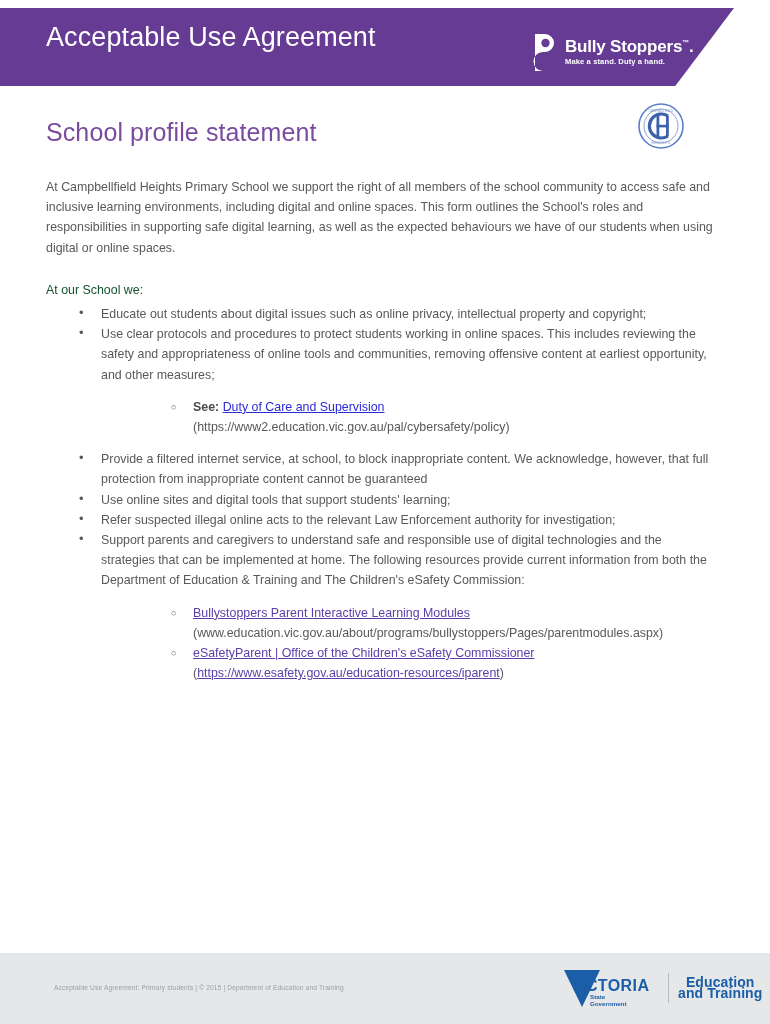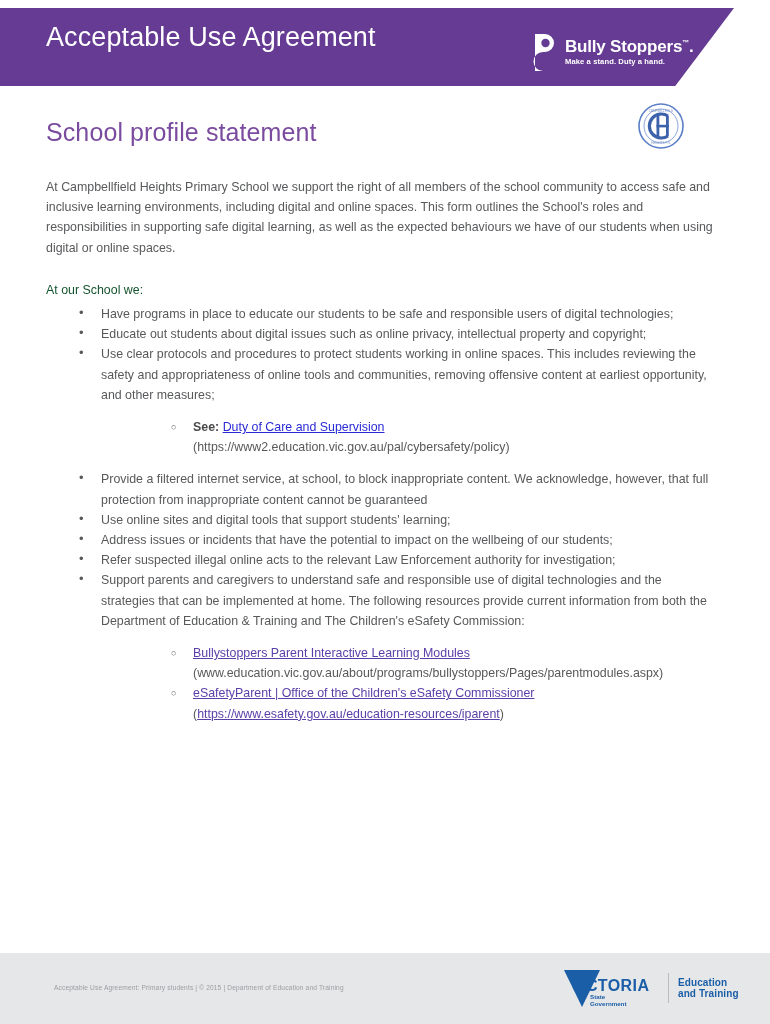--- a/index.html
+++ b/index.html
@@ -211,26 +211,27 @@
     height: 46px;
   }
   .vic-left svg { display: block; }
   .vic-divider {
     width: 1px;
     height: 30px;
     background: #b9bbbd;
     margin: 0 9px 0 6px;
   }
   .vic-right {
-    font-size: 10px;
+    font-size: 14px;
     font-weight: bold;
     color: #1B5EA8;
     line-height: 11.5px;
     letter-spacing: 0.1px;
     white-space: nowrap;
+    text-align: center;
   }
 </style>
 </head>
 <body>
 
 <div class="page">
 
   <div class="banner">
     <div class="banner-title">Acceptable Use Agreement</div>
 
@@ -266,23 +267,20 @@
 
     <h1 class="section-title">School profile statement</h1>
 
     <p class="intro">At Campbellfield Heights Primary School we support the right of all members of the school community to access safe and inclusive learning environments, including digital and online spaces. This form outlines the School's roles and responsibilities in supporting safe digital learning, as well as the expected behaviours we have of our students when using digital or online spaces.</p>
 
     <p class="lead">At our School we:</p>
 
     <ul class="main-list">
 
 
-      <li>
-        <span>Have programs in place to educate our students to be safe and responsible users of digital technologies;</span>
-      </li>
 
       <li>
         <span>Educate out students about digital issues such as online privacy, intellectual property and copyright;</span>
       </li>
 
 
       <li>
         <span>Use clear protocols and procedures to protect students working in online spaces. This includes reviewing the safety and appropriateness of online tools and communities, removing offensive content at earliest opportunity, and other measures;</span>
         <ul class="sub-list">
           <li>
@@ -294,23 +292,20 @@
       </li>
 
       <li>
         <span>Provide a filtered internet service, at school, to block inappropriate content. We acknowledge, however, that full protection from inappropriate content cannot be guaranteed</span>
       </li>
 
       <li>
         <span>Use online sites and digital tools that support students' learning;</span>
       </li>
 
-      <li>
-        <span>Address issues or incidents that have the potential to impact on the wellbeing of our students;</span>
-      </li>
 
       <li>
         <span>Refer suspected illegal online acts to the relevant Law Enforcement authority for investigation;</span>
       </li>
 
       <li>
         <span>Support parents and caregivers to understand safe and responsible use of digital technologies and the strategies that can be implemented at home. The following resources provide current information from both the Department of Education &amp; Training and The Children's eSafety Commission:</span>
         <ul class="sub-list">
           <li>
             <a class="doclink visited" href="#">Bullystoppers Parent Interactive Learning Modules</a><br>

